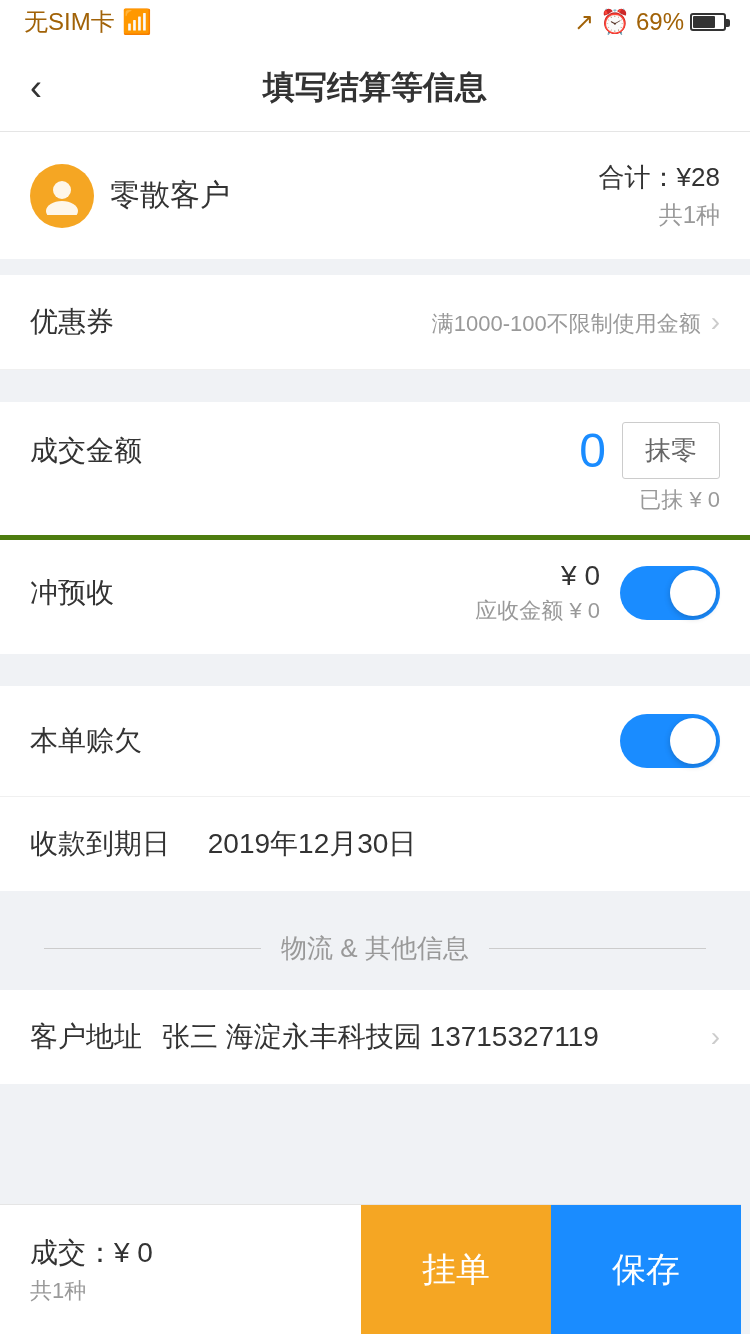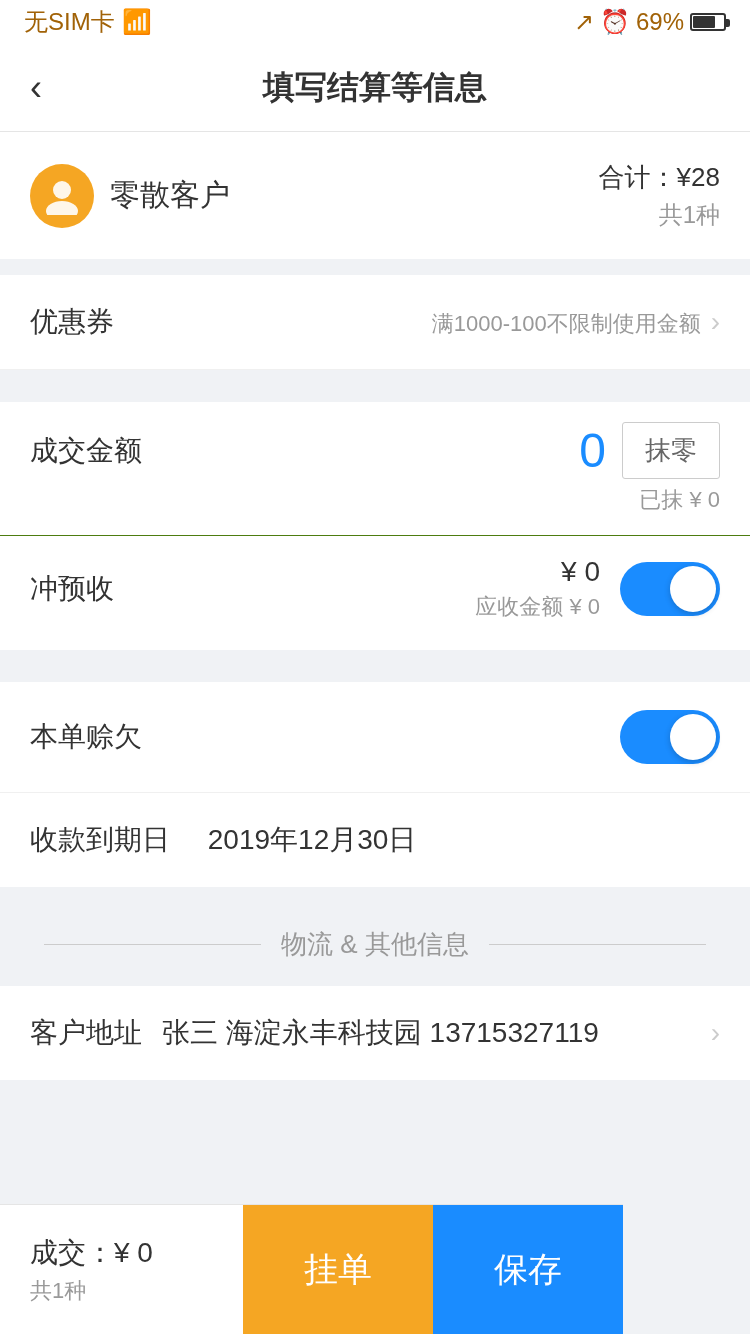--- a/index.html
+++ b/index.html
@@ -159,21 +159,21 @@
       color: #666;
       background: #fff;
       cursor: pointer;
     }
     .amount-sub { font-size: 22px; color: #999; text-align: right; margin-top: 6px; }
 
     
     .prereceive-section {
       background: #fff;
       padding: 20px 30px 28px;
-      border-top: 1px solid #4d7c0f;
+      border-top: 5px solid #4d7c0f;
     }
     .prereceive-row {
       display: flex;
       align-items: center;
       justify-content: space-between;
     }
     .prereceive-label { font-size: 28px; color: #333; }
     .prereceive-right { display: flex; align-items: center; gap: 20px; }
     .prereceive-values { text-align: right; }
     .pv-main { font-size: 28px; color: #333; font-weight: 500; }
@@ -240,21 +240,21 @@
       align-items: center;
       justify-content: space-between;
     }
     .address-label { font-size: 28px; color: #333; flex-shrink: 0; margin-right: 20px; }
     .address-value { font-size: 28px; color: #333; flex: 1; }
 
     
     .bottom-bar {
       position: fixed;
       bottom: 0; left: 0;
-      width: 623px;
+      width: 741px;
       height: 130px;
       background: #fff;
       display: flex;
       align-items: center;
       border-top: 1px solid #e5e5e5;
     }
     .bottom-summary {
       flex: 1;
       padding: 0 30px;
     }

